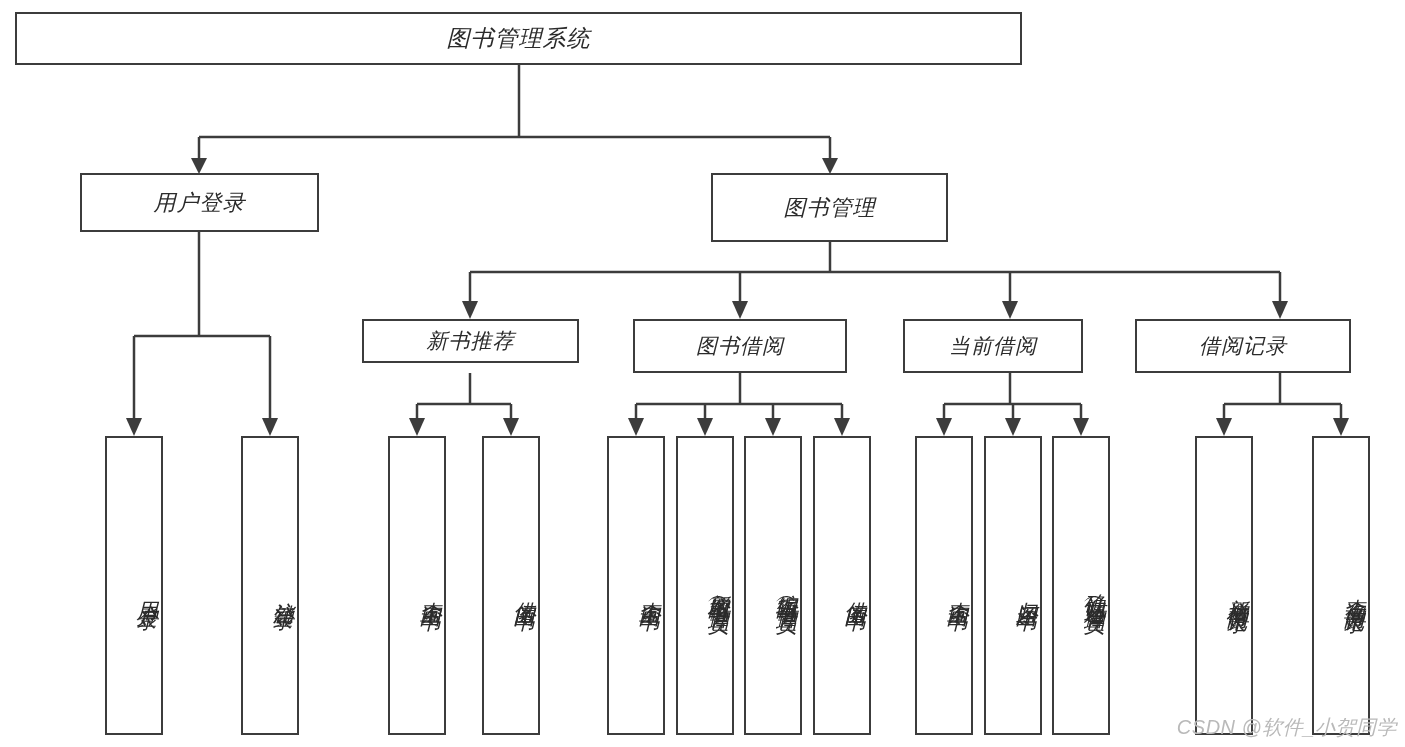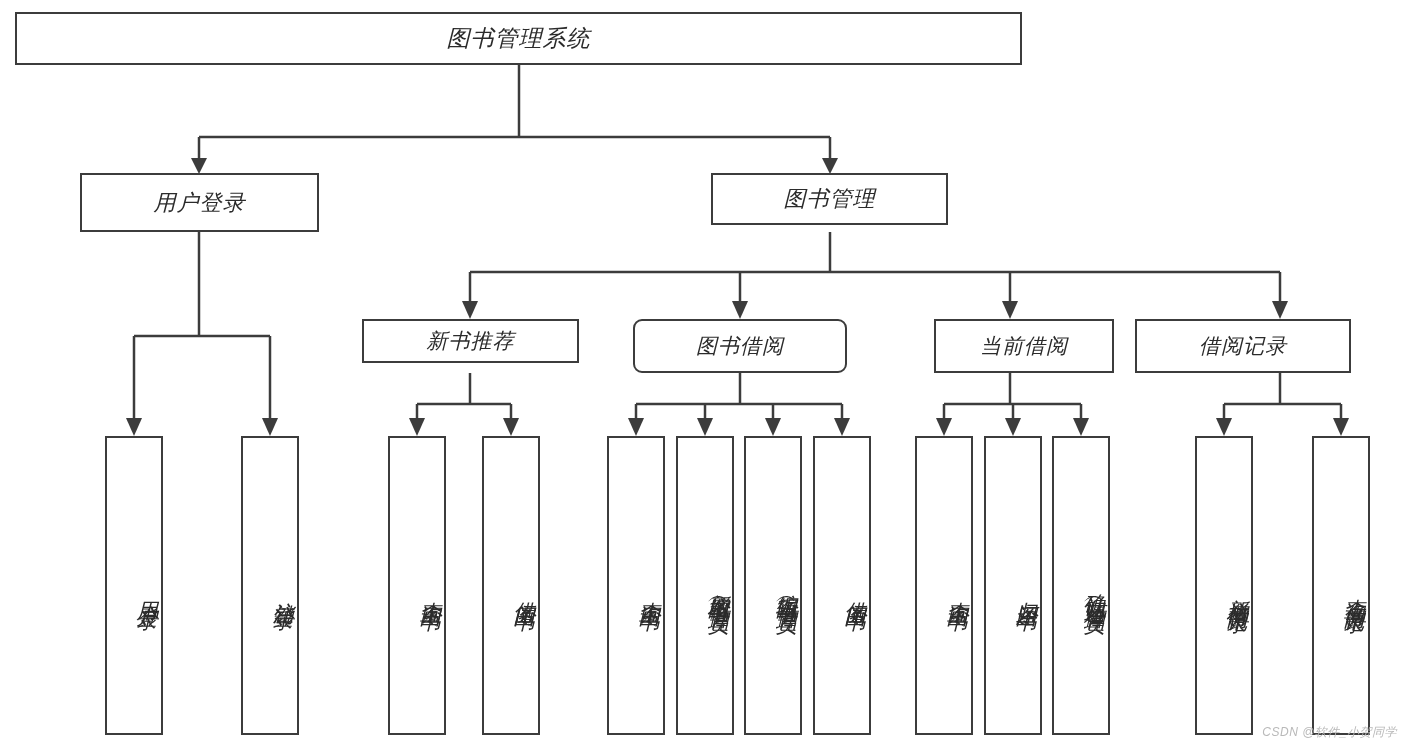--- a/index.html
+++ b/index.html
@@ -47,21 +47,21 @@
   .t-3 .lbl{font-size:21px;}
   .t-leaf .lbl{font-size:21px;}
 
   svg#links{position:absolute;left:0;top:0;width:1405px;height:747px;pointer-events:none;}
   svg#links line, svg#links path{stroke:#3c3c3c;stroke-width:2.5;fill:none;}
   svg#links polygon{fill:#3c3c3c;}
 
   #watermark{
     position:absolute;
     right:8px;bottom:6px;
-    font-size:12px;
+    font-size:20px;
     color:#b9b9b9;
     white-space:nowrap;
     letter-spacing:0.5px;
   }
 </style>
 </head>
 <body>
 
 <div id="diagram">
 
@@ -128,31 +128,31 @@
     <polygon points="1333,418 1349,418 1341,436"></polygon>
   </svg>
 
   <div class="node horiz t-root" style="left:15px;top:12px;width:1007px;height:53px;">
     <span class="lbl">图书管理系统</span>
   </div>
 
   <div class="node horiz t-2" style="left:80px;top:173px;width:239px;height:59px;">
     <span class="lbl">用户登录</span>
   </div>
-  <div class="node horiz t-2" style="left:711px;top:173px;width:237px;height:52px;text-align:right;">
+  <div class="node horiz t-2" style="left:711px;top:173px;width:237px;height:69px;text-align:right;">
     <span class="lbl">图书管理</span>
   </div>
 
   <div class="node horiz t-3" style="left:362px;top:319px;width:217px;height:44px;">
     <span class="lbl">新书推荐</span>
   </div>
-  <div class="node horiz t-3" style="left:633px;top:319px;width:214px;height:54px;border-radius:9px;">
+  <div class="node horiz t-3" style="left:633px;top:319px;width:214px;height:54px;">
     <span class="lbl">图书借阅</span>
   </div>
-  <div class="node horiz t-3" style="left:903px;top:319px;width:180px;height:54px;margin-left:31px;">
+  <div class="node horiz t-3" style="left:903px;top:319px;width:180px;height:54px;">
     <span class="lbl">当前借阅</span>
   </div>
   <div class="node horiz t-3" style="left:1135px;top:319px;width:216px;height:54px;">
     <span class="lbl">借阅记录</span>
   </div>
 
   <div class="node vert t-leaf" style="left:105px;top:436px;width:58px;height:299px;">
     <span class="lbl">用户登录</span>
   </div>
   <div class="node vert t-leaf" style="left:241px;top:436px;width:58px;height:299px;">

